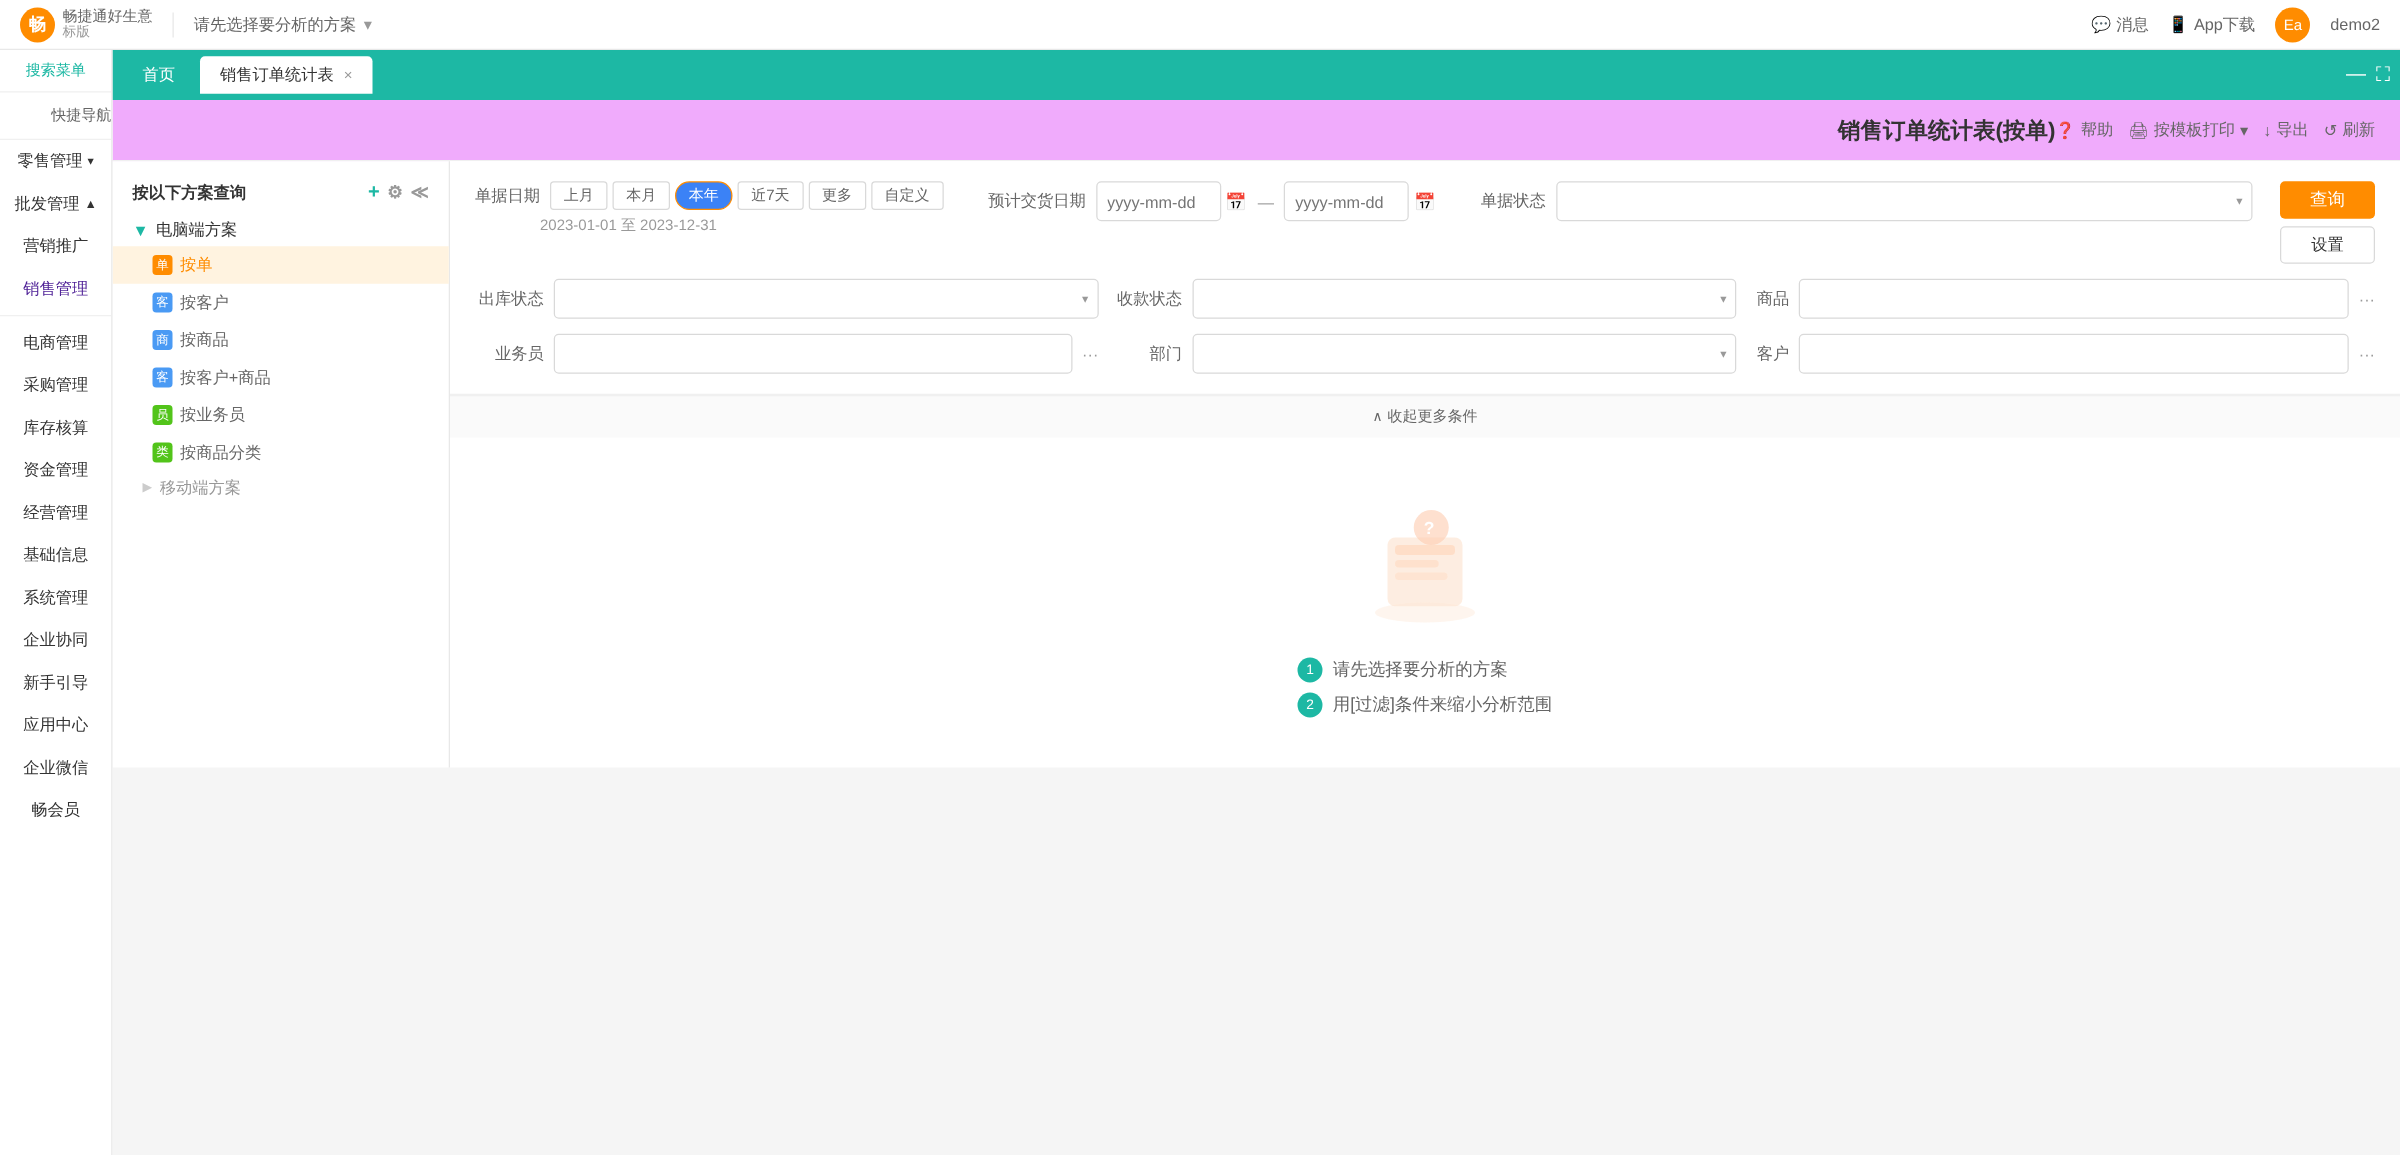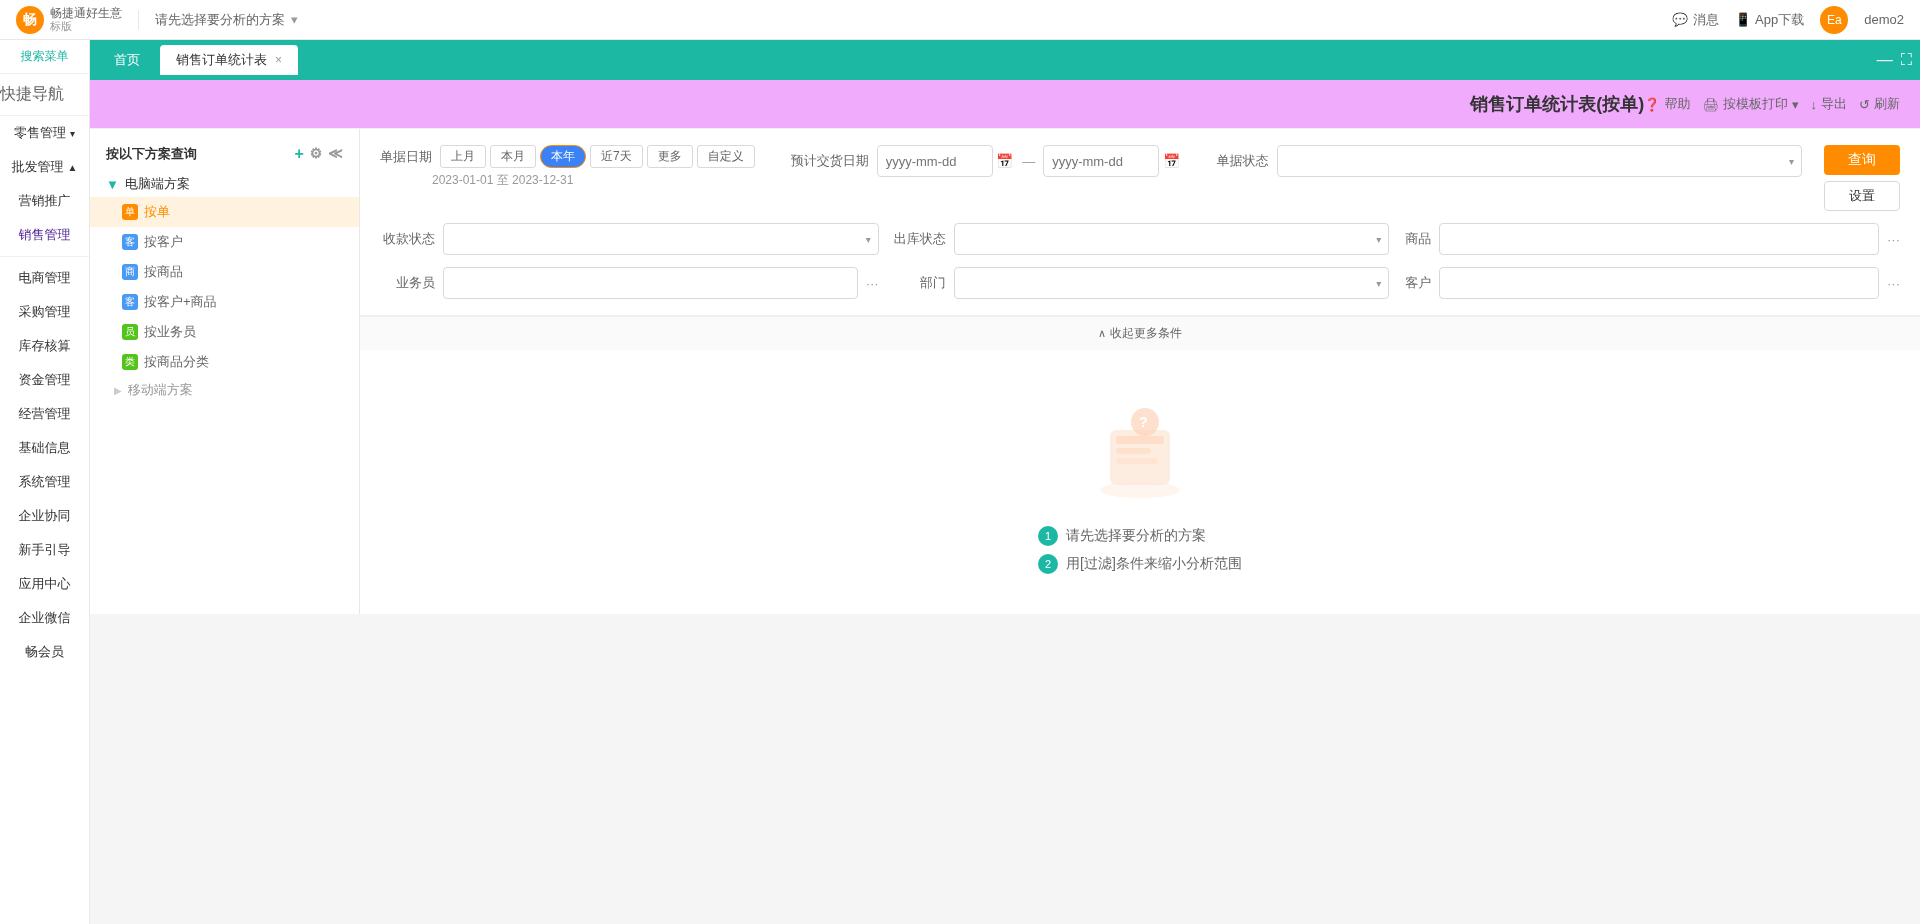--- a/index.html
+++ b/index.html
@@ -48,21 +48,21 @@
     
     .page-header { padding: 12px 20px; display: flex; align-items: center; justify-content: flex-end; background: #f0abfc; border-bottom: 1px solid #f0f0f0; }
     .page-title { font-size: 18px; font-weight: bold; color: #333; }
     .page-header-actions { display: flex; align-items: center; gap: 12px; color: #666; font-size: 13px; }
     .page-header-actions span { cursor: pointer; display: flex; align-items: center; gap: 4px; }
     .print-btn { display: flex; align-items: center; gap: 4px; }
     .date-shortcuts { display: flex; align-items: center; gap: 4px; }
     .date-btn { padding: 2px 10px; border: 1px solid #d9d9d9; border-radius: 3px; cursor: pointer; font-size: 12px; color: #666; background: #fff; }
     .date-btn.active { background: #3b82f6; color: #fff; border-color: #ff8c00; border-radius: 12px; }
     .date-picker-wrap { display: flex; align-items: center; gap: 4px; }
-    .date-picker-input { height: 32px; border: 1px solid #d9d9d9; border-radius: 4px; padding: 0 8px; font-size: 13px; color: #999; background: #fff; width: 116px; }
+    .date-picker-input { height: 32px; border: 1px solid #d9d9d9; border-radius: 4px; padding: 0 8px; font-size: 13px; color: #999; background: #fff; width: 100px; }
     .date-picker-icon { color: #999; font-size: 14px; cursor: pointer; }
     .date-sep { color: #999; }
 
     .collapse-bar { display: flex; align-items: center; justify-content: center; padding: 8px; cursor: pointer; color: #666; font-size: 12px; gap: 4px; border-top: 1px solid #f0f0f0; background: #fafafa; }
     .btn-primary { background: #ff8c00; color: #fff; border: none; padding: 6px 24px; border-radius: 4px; font-size: 14px; cursor: pointer; }
     .btn-default { background: #fff; color: #333; border: 1px solid #d9d9d9; padding: 5px 16px; border-radius: 4px; font-size: 13px; cursor: pointer; }
 
     
     .main-body { display: flex; flex: 1; }
     .scheme-panel { width: 270px; background: #fff; border-right: 1px solid #e8e8e8; padding: 12px 0; }
@@ -133,21 +133,21 @@
   </div>
 </div>
 
 <div class="main-layout">
 
   <div class="sidebar">
     <div class="sidebar-search">
       <span style="cursor:pointer;color:#1db8a4;">搜索菜单</span>
     </div>
     <div class="sidebar-nav">
-      <span style="display:block;text-align:left;font-size:16px;color:#666;padding:6px 0;cursor:pointer;">快捷导航</span>
+      <span style="display:block;text-align:right;font-size:12px;color:#666;padding:6px 0;cursor:pointer;">快捷导航</span>
     </div>
 
     <div class="sidebar-item has-arrow">
       <span>零售管理</span>
       <span class="arrow">▾</span>
     </div>
     <div class="sidebar-item has-arrow">
       <span>批发管理</span>
       <span class="arrow">▲</span>
     </div>
@@ -340,27 +340,27 @@
               </div>
 
               <div style="display:flex;flex-direction:column;gap:6px;margin-left:12px;">
                 <button class="btn-primary">查询</button>
                 <button class="btn-default">设置</button>
               </div>
             </div>
 
             <div style="display:grid;grid-template-columns:1fr 1fr 1fr;gap:12px;margin-bottom:12px;">
               <div style="display:flex;align-items:center;gap:8px;">
-                <span style="font-size:13px;color:#666;white-space:nowrap;min-width:55px;text-align:right;">收款状态</span>
+                <span style="font-size:13px;color:#666;white-space:nowrap;min-width:55px;text-align:right;">出库状态</span>
                 <div class="select-wrap" style="flex:1;">
                   <select class="status-select" style="width:100%;"></select>
                 </div>
               </div>
               <div style="display:flex;align-items:center;gap:8px;">
-                <span style="font-size:13px;color:#666;white-space:nowrap;min-width:55px;text-align:right;">出库状态</span>
+                <span style="font-size:13px;color:#666;white-space:nowrap;min-width:55px;text-align:right;">收款状态</span>
                 <div class="select-wrap" style="flex:1;">
                   <select class="status-select" style="width:100%;"></select>
                 </div>
               </div>
               <div style="display:flex;align-items:center;gap:8px;">
                 <span style="font-size:13px;color:#666;white-space:nowrap;min-width:30px;text-align:right;">商品</span>
                 <input type="text" style="flex: 1 1 0%; height: 32px; border: 1px solid rgb(217, 217, 217); border-radius: 4px; padding: 0px 10px; font-size: 13px;">
                 <span style="color:#999;cursor:pointer;">···</span>
               </div>
             </div>

